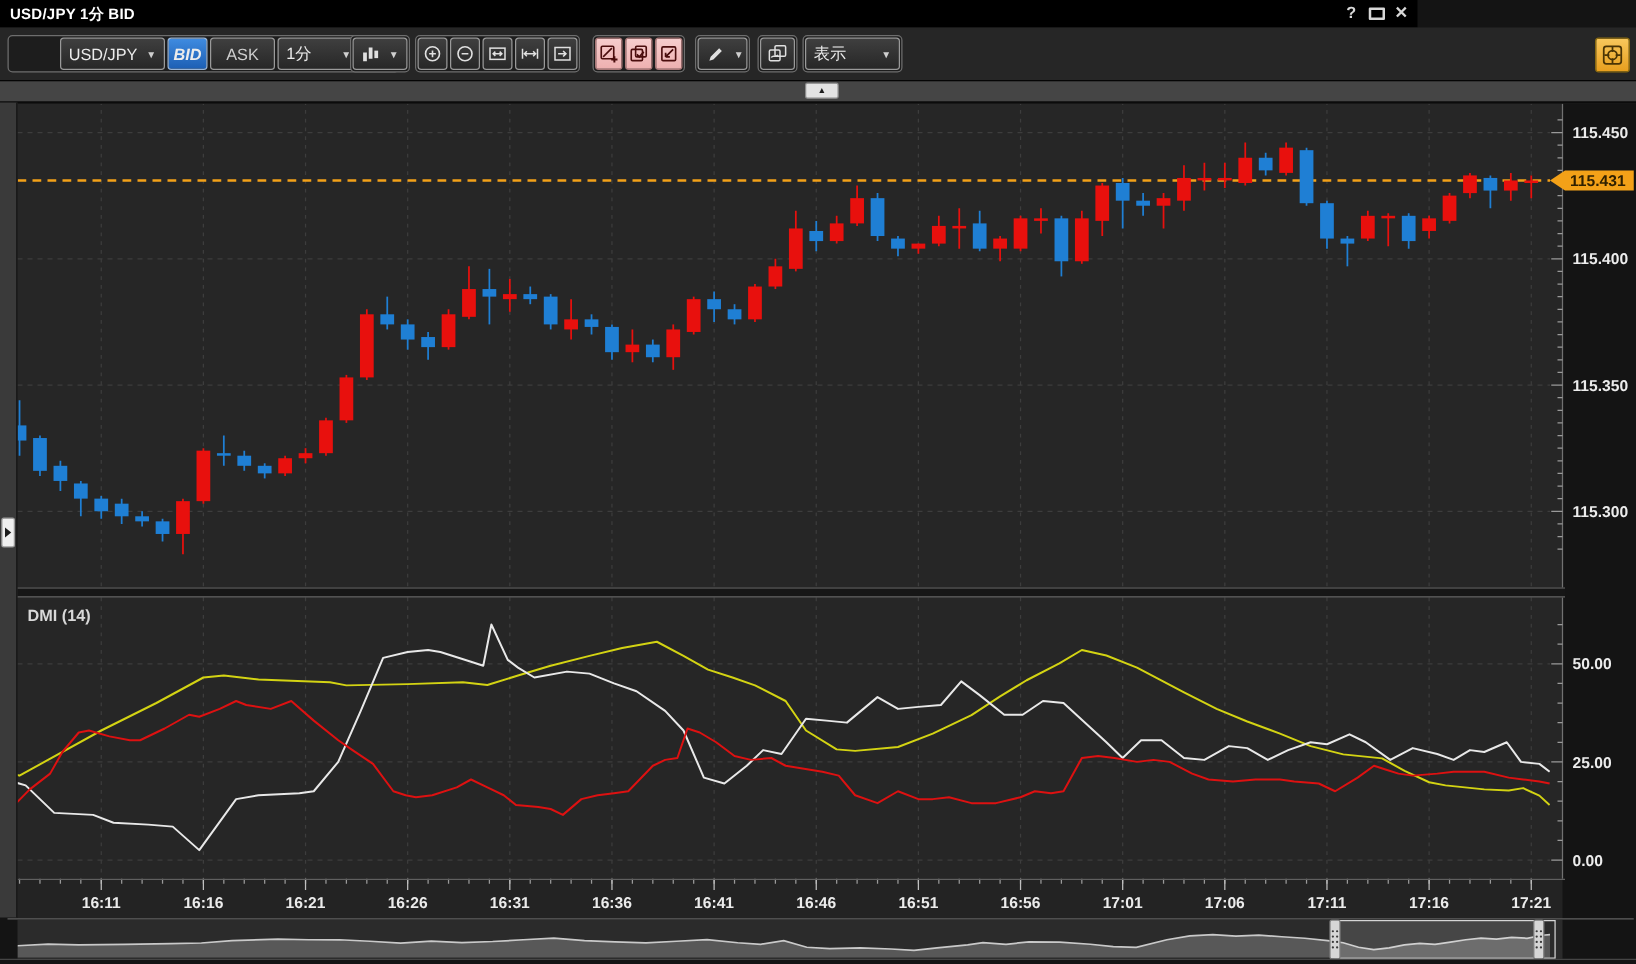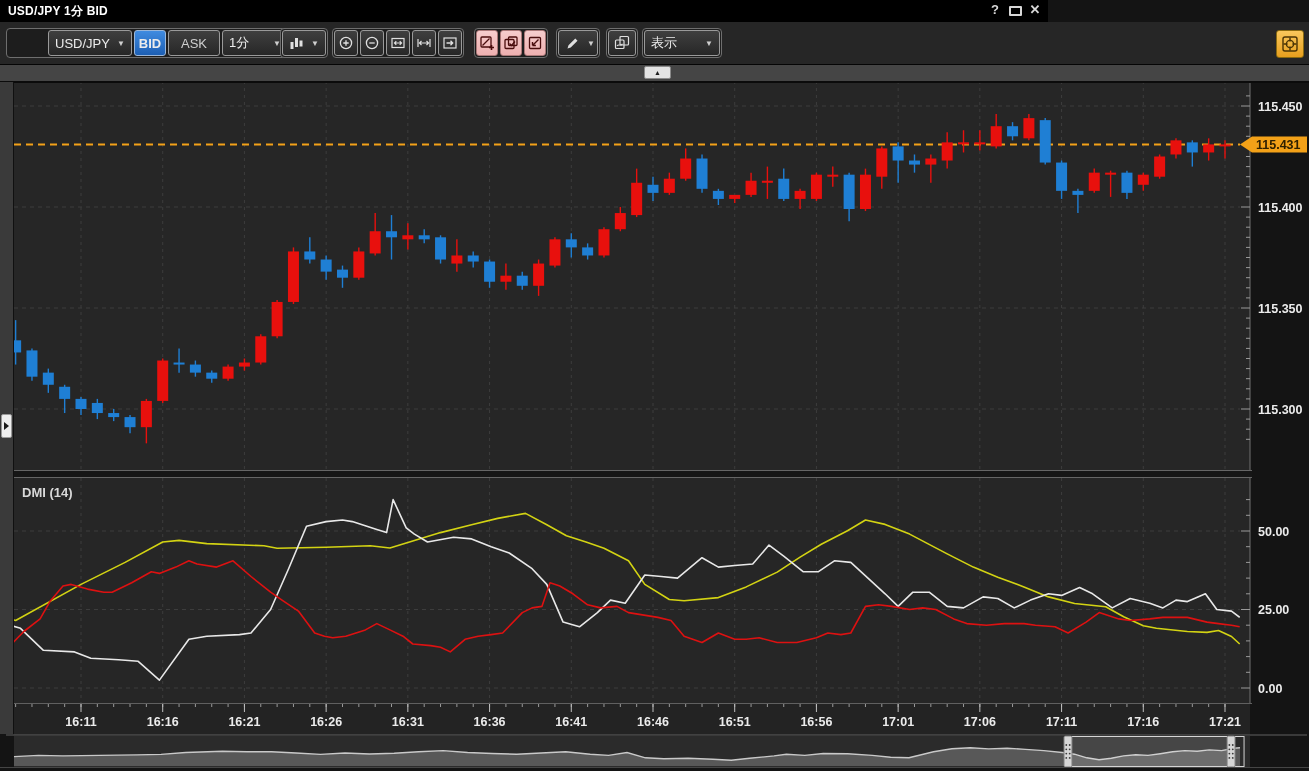--- a/index.html
+++ b/index.html
@@ -1,28 +1,28 @@
 <!DOCTYPE html>
 <html><head>
 <meta charset="utf-8">
 <style>
   html,body{margin:0;padding:0;}
   body{width:1309px;height:771px;background:#141414;font-family:"Liberation Sans",sans-serif;overflow:hidden;position:relative;}
   #chart{position:absolute;left:0;top:0;z-index:1;}
-  .titlebar{position:absolute;left:0;top:0;width:1048px;height:22px;background:#000;z-index:3;}
+  .titlebar{position:absolute;left:0;top:0;width:1134px;height:22px;background:#000;z-index:3;}
   .title{position:absolute;left:8px;top:3px;color:#fff;font-size:12px;font-weight:bold;letter-spacing:.2px;}
   .tb-ctrl{position:absolute;top:2px;color:#d8d8d8;font-size:13px;font-weight:bold;cursor:pointer;width:18px;text-align:center;}
   .tb-ctrl.help{right:44px;}
   .tb-ctrl.max{right:24px;}
   .tb-ctrl.close{right:4px;}
   .maxbox{display:inline-block;width:9px;height:6px;border:2px solid #d8d8d8;border-radius:1px;margin-top:4px;}
   .toolbar{position:absolute;left:0;top:22px;width:1309px;height:42px;background:#262626;border-bottom:1px solid #050505;z-index:3;}
   .grp{position:absolute;top:6px;display:flex;gap:2px;padding:1px;border:1px solid #6e6e6e;border-radius:4px;background:#1d1d1d;}
   .tbtn{height:26px;background:linear-gradient(#3f3f3f,#272727);border:1px solid #9a9a9a;border-radius:3px;color:#ececec;font-size:13px;font-family:"Liberation Sans",sans-serif;display:flex;align-items:center;justify-content:center;gap:6px;padding:0 6px;cursor:pointer;}
-  .tbtn.bid{background:linear-gradient(#3f8be0,#1d5fb4);border-color:#9ab6d8;font-weight:bold;width:32px;}
+  .tbtn.bid{background:linear-gradient(#3f8be0,#1d5fb4);border-color:#9ab6d8;font-weight:bold;width:32px;font-style:italic;}
   .tbtn.ask{color:#cfcfcf;width:52px;}
   .tbtn.dd{justify-content:space-between;}
   .caret{font-size:8px;color:#cfcfcf;}
   .pink .tbtn{background:linear-gradient(#f6cdcd,#eeb0b0);border-color:#aa7878;}
   .crosshair-btn{position:absolute;right:5px;top:30px;width:28px;height:28px;background:linear-gradient(#f8c75c,#e79f1e);border:1px solid #8a6a10;border-radius:3px;cursor:pointer;display:flex;align-items:center;justify-content:center;z-index:3;}
   .splitterbar{position:absolute;left:0;top:64px;width:1309px;height:16px;background:#454545;border-top:1px solid #636363;border-bottom:2px solid #0b0b0b;z-index:2;}
   .collapse{position:absolute;left:644px;top:1px;width:27px;height:13px;background:#e3e3e3;border:1px solid #8a8a8a;border-radius:2px;font-size:7px;color:#1c1c1c;line-height:11px;text-align:center;padding:0;cursor:pointer;}
   .leftgutter{position:absolute;left:0;top:82px;width:13px;height:652px;background:#3a3a3a;border-right:1px solid #101010;z-index:2;}
   .expandbtn{position:absolute;left:1px;top:332px;width:11px;height:24px;background:#efefef;border:1px solid #9a9a9a;border-radius:2px;padding:0;cursor:pointer;}
   .expandbtn .tri{display:block;margin:0 auto;width:0;height:0;border-left:5px solid #1c1c1c;border-top:4px solid transparent;border-bottom:4px solid transparent;}

